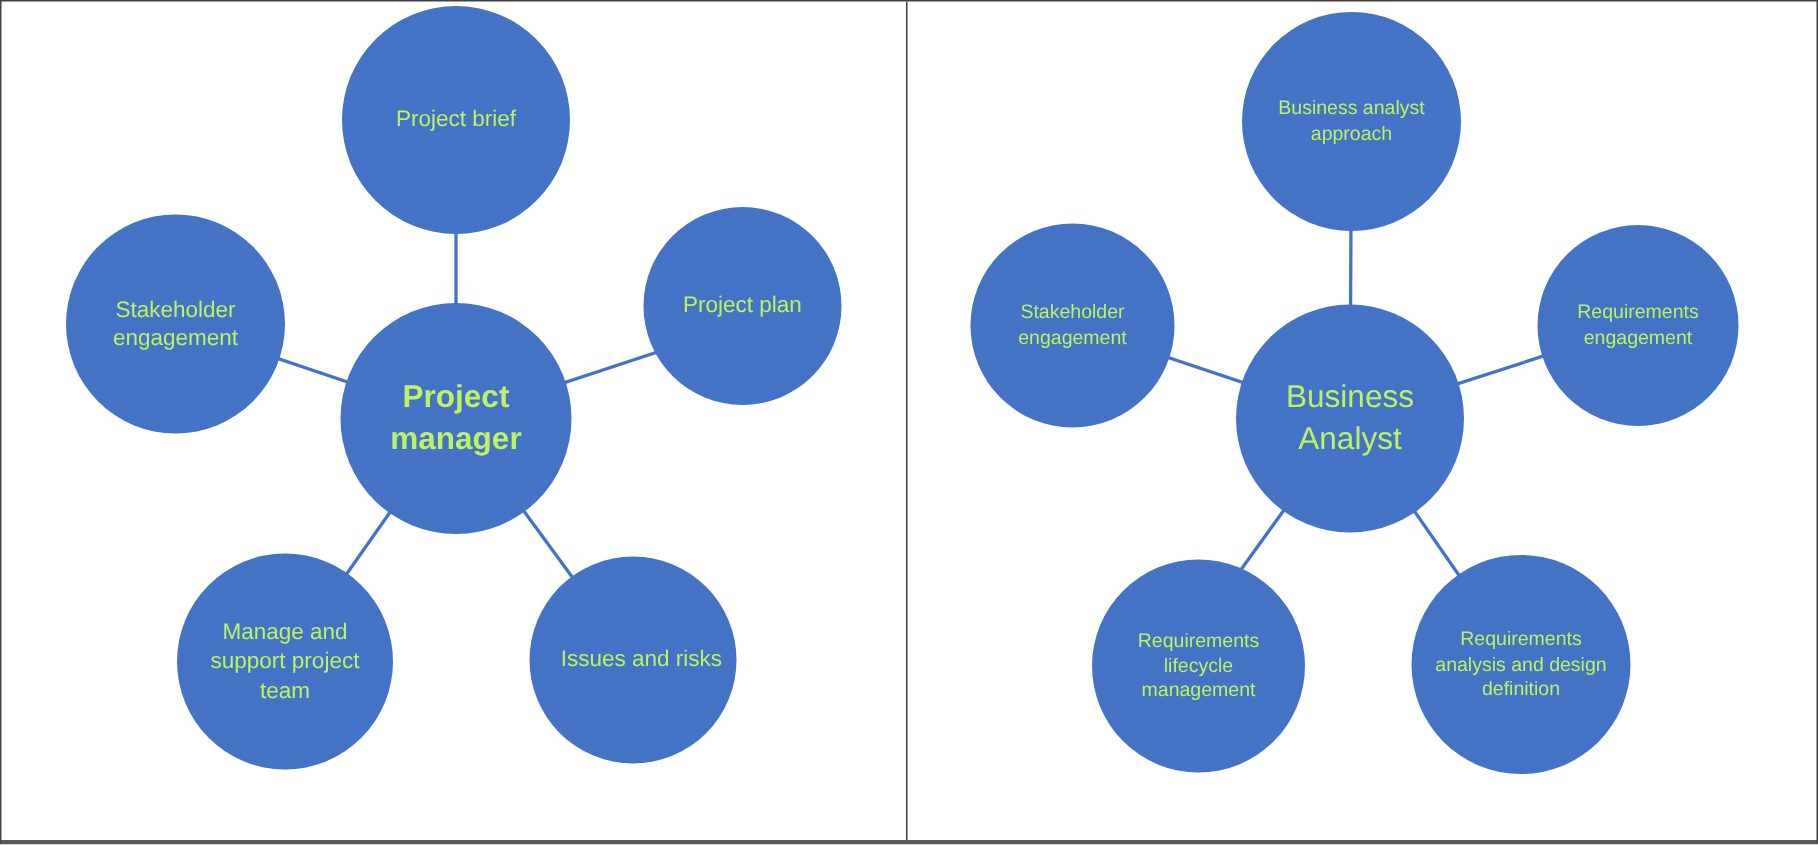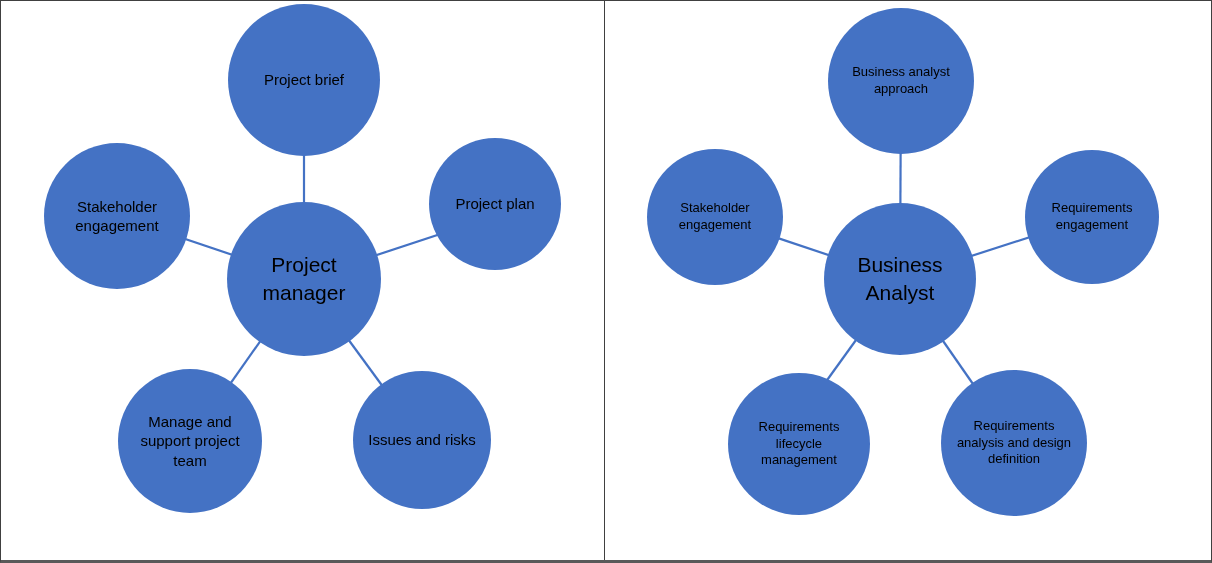--- a/index.html
+++ b/index.html
@@ -28,21 +28,21 @@
   .panel-right { width: 606px; }
   .links {
     position: absolute;
     left: 0; top: 0;
     pointer-events: none;
   }
   .node {
     position: absolute;
     border-radius: 50%;
     background: #4472C4;
-    color: #000000;
+    color: #bef264;
     display: flex;
     align-items: center;
     justify-content: center;
     text-align: center;
   }
   .node .lbl {
     display: block;
     width: 86%;
     line-height: 1.3;
   }
@@ -72,29 +72,29 @@
     </div>
 
     <div class="node node-sat" style="left:428px; top:137px; width:132px; height:132px;">
       <span class="lbl">Project plan</span>
     </div>
 
     <div class="node node-sat" style="left:43px; top:142px; width:146px; height:146px;">
       <span class="lbl">Stakeholder engagement</span>
     </div>
 
-    <div class="node node-center" style="left:226px; top:201px; width:154px; height:154px;">
+    <div class="node node-center" style="left:226px; top:201px; width:154px; height:154px;font-weight:bold;">
       <span class="lbl">Project manager</span>
     </div>
 
     <div class="node node-sat" style="left:117px; top:368px; width:144px; height:144px;">
       <span class="lbl">Manage and support project team</span>
     </div>
 
-    <div class="node node-sat" style="left:352px; top:370px; width:138px; height:138px;">
+    <div class="node node-sat" style="left:352px; top:370px; width:138px; height:138px;text-align:right;">
       <span class="lbl">Issues and risks</span>
     </div>
   </div>
 
   <div class="panel panel-right">
     <svg class="links" width="606" height="561" viewBox="0 0 606 561">
       <line x1="295" y1="278" x2="296" y2="80" stroke="#4472C4" stroke-width="2.2"></line>
       <line x1="295" y1="278" x2="487" y2="216" stroke="#4472C4" stroke-width="2.2"></line>
       <line x1="295" y1="278" x2="110" y2="216" stroke="#4472C4" stroke-width="2.2"></line>
       <line x1="295" y1="278" x2="176" y2="443" stroke="#4472C4" stroke-width="2.2"></line>

